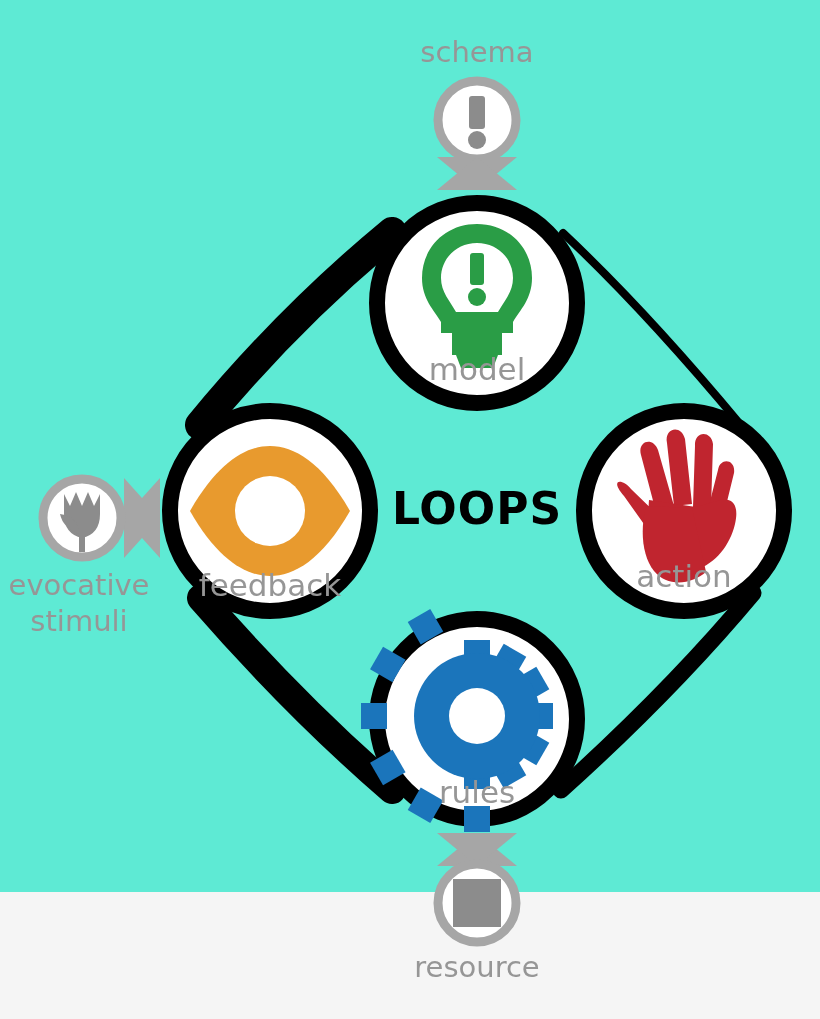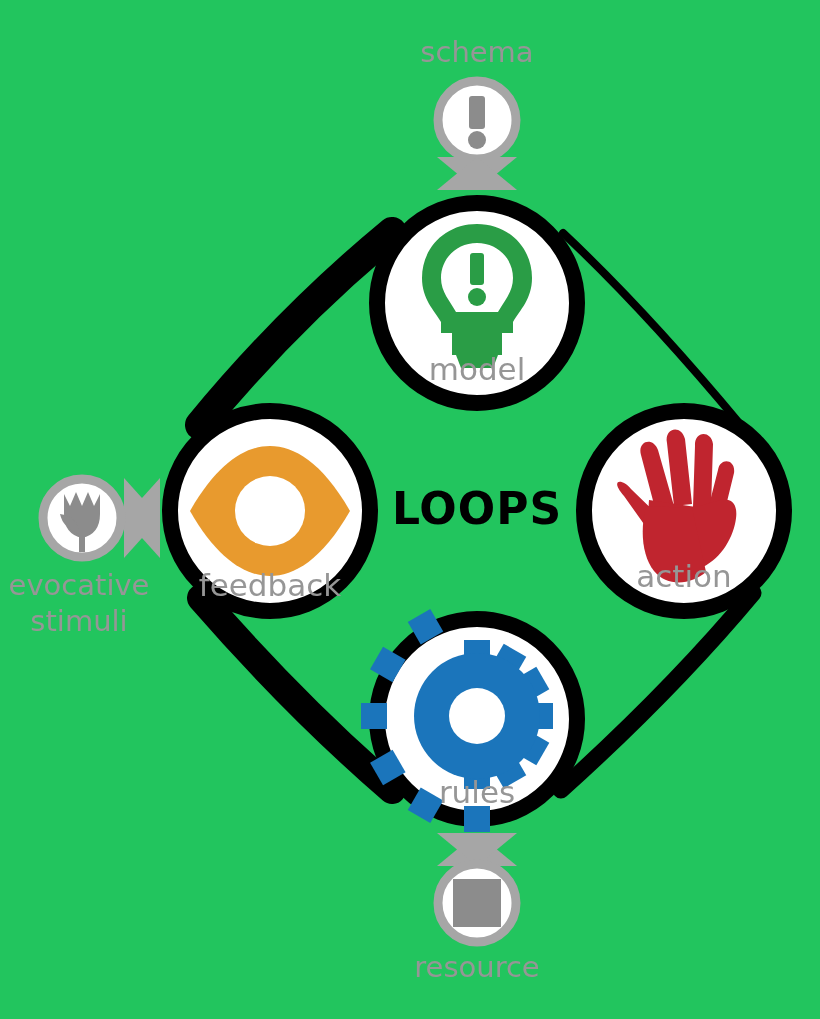--- a/index.html
+++ b/index.html
@@ -9,22 +9,22 @@
   }
   body {
     width: 820px;
     height: 1019px;
     overflow: hidden;
     font-family: "DejaVu Sans", sans-serif;
   }
   #stage {
     position: relative;
     width: 820px;
-    height: 1019px;
-    background: #22c55e;
+    height: 892px;
+    background: #5eead4;
   }
   #loops-svg {
     position: absolute;
     inset: 0;
     width: 820px;
     height: 1019px;
     display: block;
   }
   .node-label,
   .ext-label {

